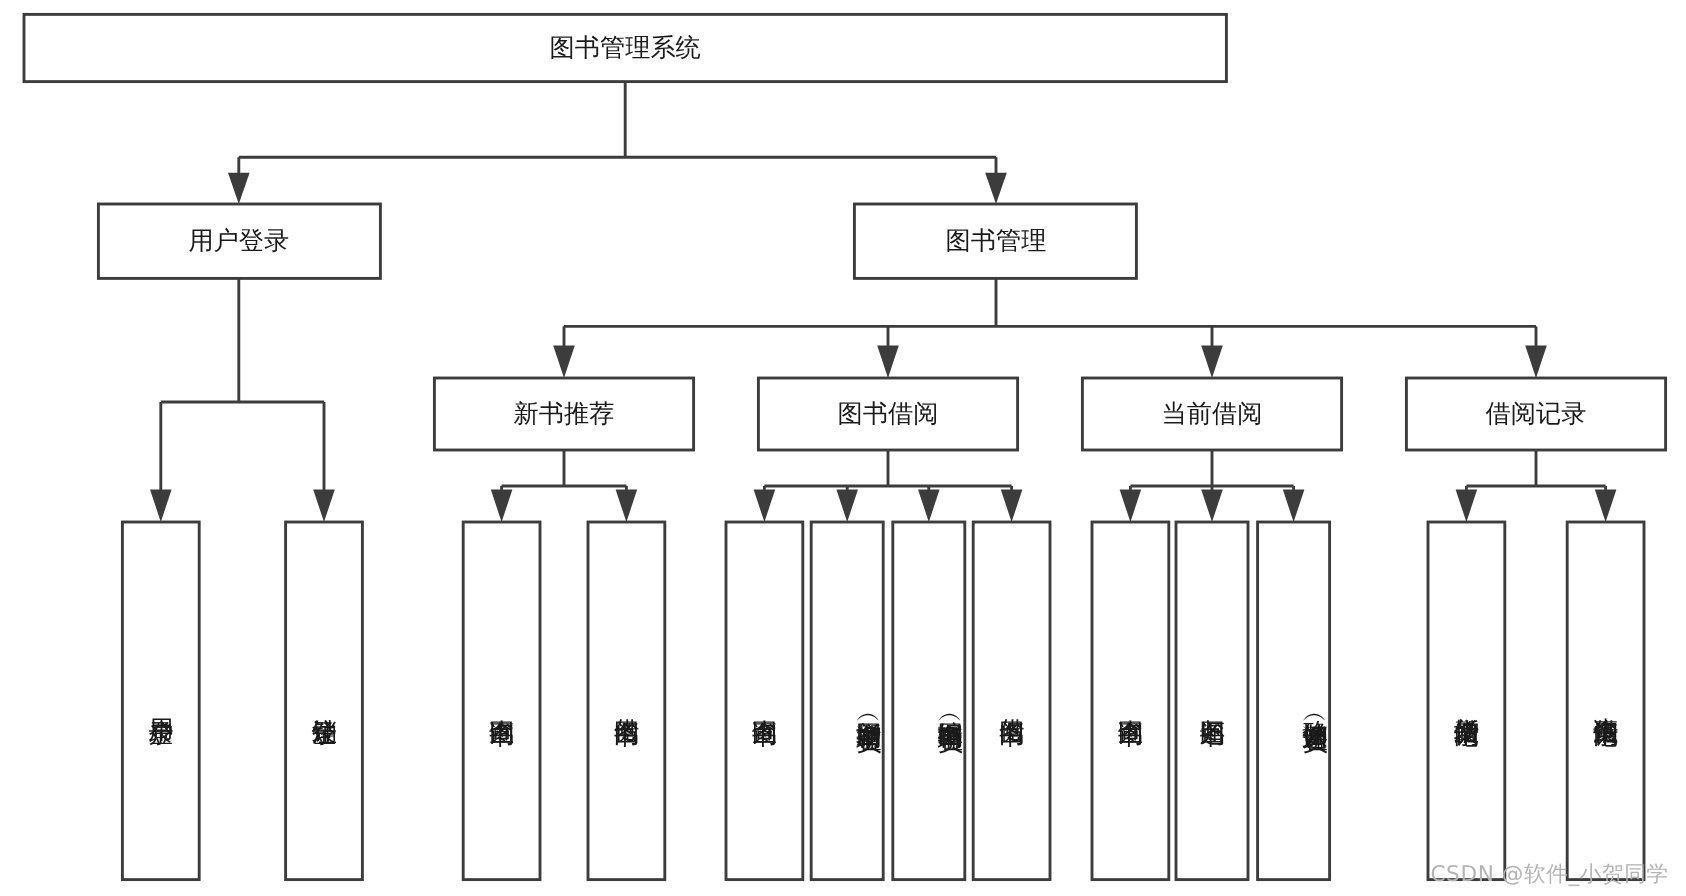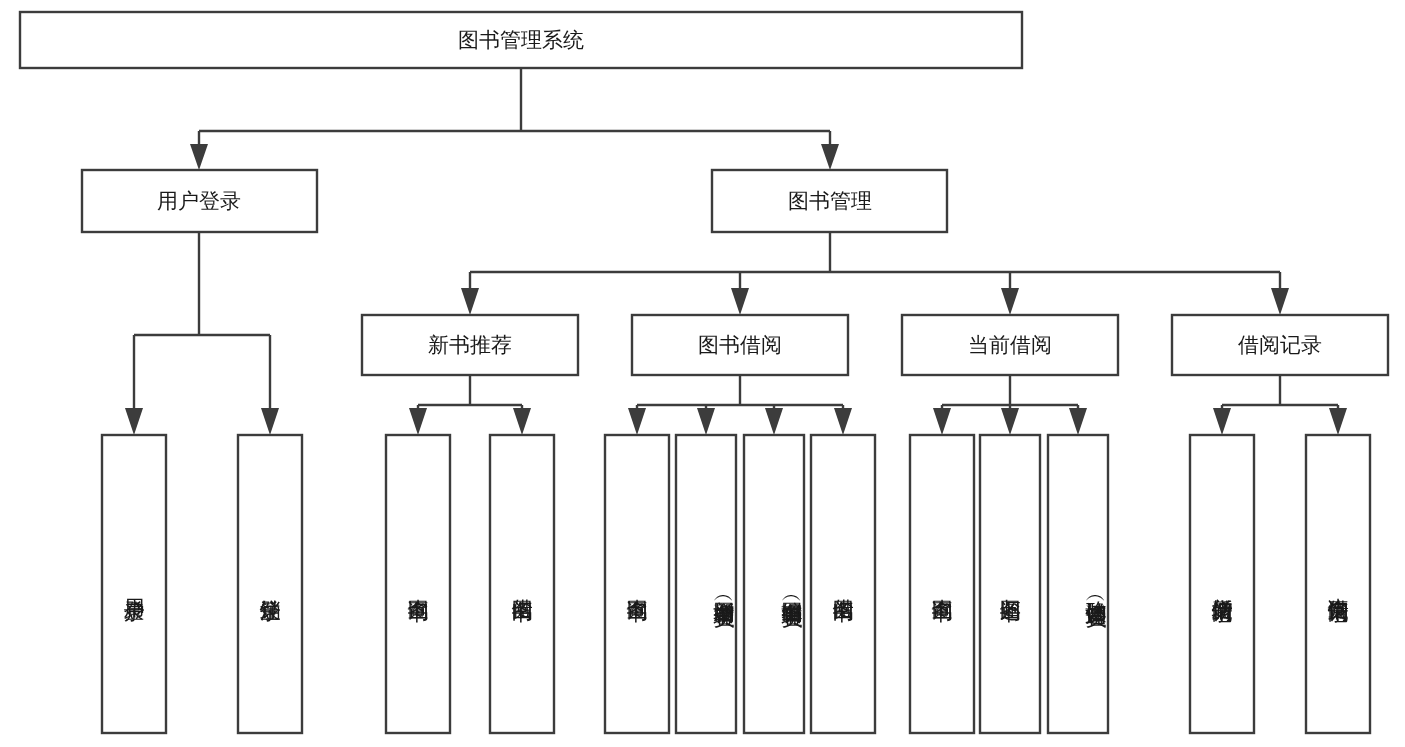--- a/index.html
+++ b/index.html
@@ -223,14 +223,15 @@
   <div class="leaf-label" style="left:744px; top:435px; width:60px; height:298px; align-items:flex-start; padding-top:8px; box-sizing:border-box;">编辑图书（管理员）</div>
   <div class="leaf-label" style="left:811px; top:435px; width:64px; height:298px;">借阅图书</div>
 
   <div class="leaf-label" style="left:910px; top:435px; width:64px; height:298px;">查询图书</div>
   <div class="leaf-label" style="left:980px; top:435px; width:60px; height:298px;">归还图书</div>
   <div class="leaf-label" style="left:1048px; top:435px; width:60px; height:298px; align-items:flex-start; padding-top:8px; box-sizing:border-box;">确认归还（管理员）</div>
 
   <div class="leaf-label" style="left:1190px; top:435px; width:64px; height:298px;">新增借阅记录</div>
   <div class="leaf-label" style="left:1306px; top:435px; width:64px; height:298px;">查询借阅记录</div>
 
+  <div class="watermark" style="left:1192px; top:716px;">CSDN @软件_小贺同学</div>
 
 </div>
 
 </body></html>

